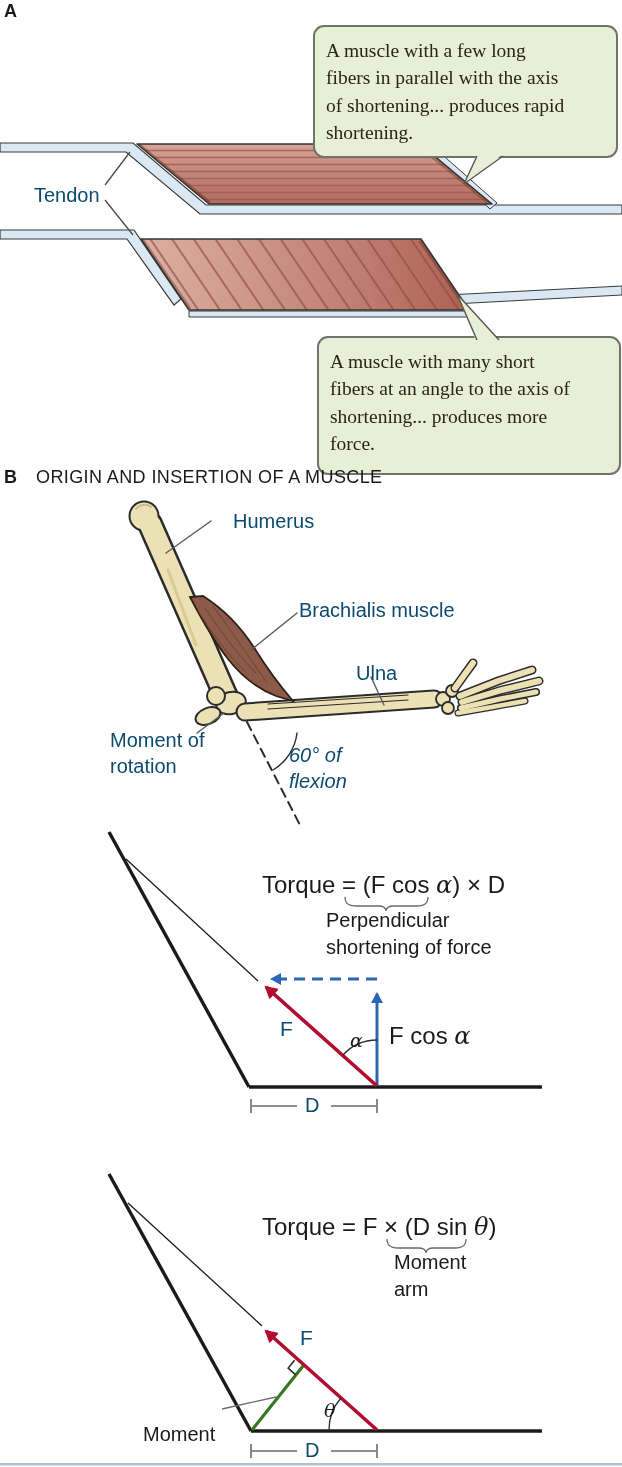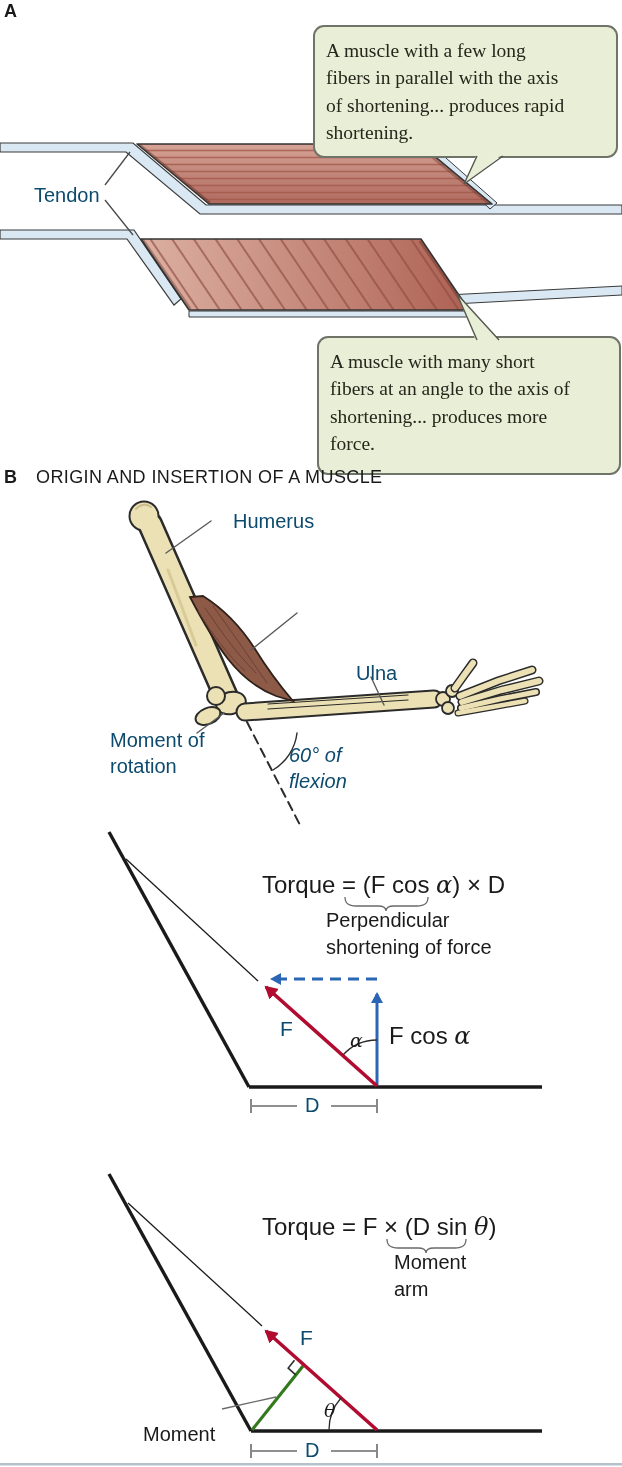--- a/index.html
+++ b/index.html
@@ -186,20 +186,21 @@
 fibers at an angle to the axis of
 shortening... produces more
 force.</div>
 
 <div class="lbl" style="left:34px;top:183px;">Tendon</div>
 
 <div class="panel-letter" style="left:4px;top:467px;">B</div>
 <div class="panel-title" style="left:36px;top:467px;">ORIGIN AND INSERTION OF A MUSCLE</div>
 
 <div class="lbl" style="left:217px;top:509px;margin-left:16px;">Humerus</div>
+<div class="lbl" style="left:299px;top:598px;">Brachialis muscle</div>
 <div class="lbl" style="left:356px;top:654px;margin-top:7px;">Ulna</div>
 <div class="lbl" style="left:110px;top:727px;line-height:1.3;">Moment of
 rotation</div>
 <div class="lbl" style="left:289px;top:742px;line-height:1.3;font-style:italic;">60° of
 flexion</div>
 
 <div class="eq" style="left:262px;top:871px;">
   <span>Torque = (F cos </span><span class="greek">α</span><span>) × D</span>
 </div>
 <div class="small-note" style="left:326px;top:907px;">Perpendicular

